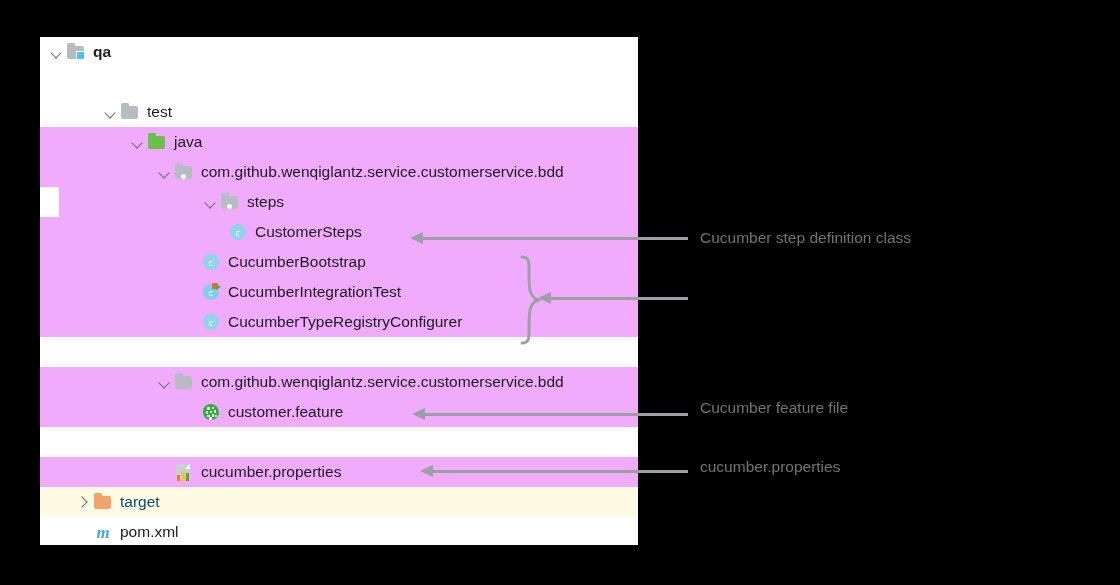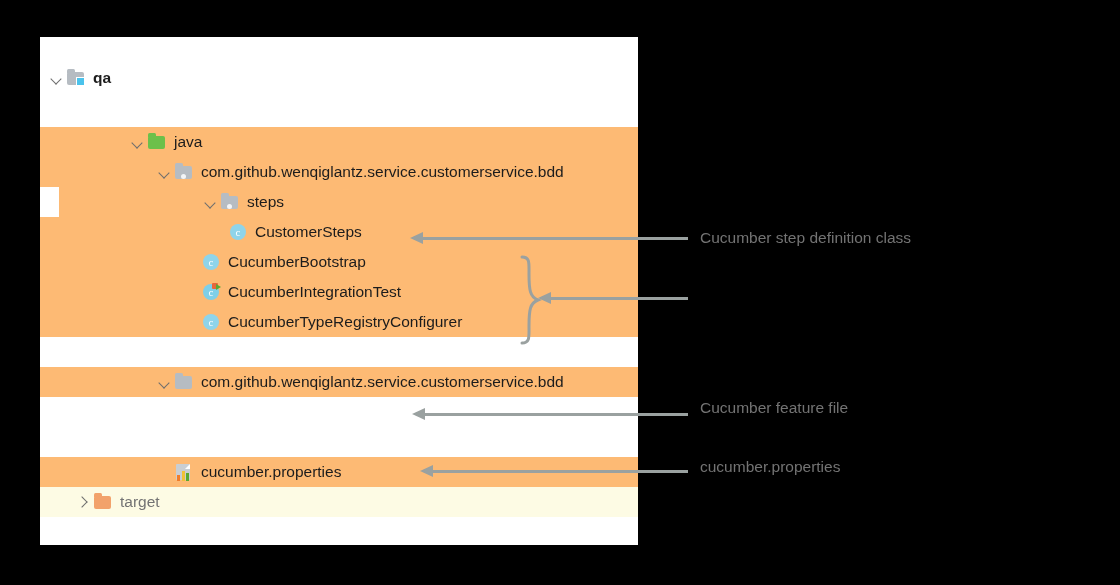--- a/index.html
+++ b/index.html
@@ -21,23 +21,23 @@
     overflow: hidden;
   }
   .row {
     position: absolute;
     left: 0; width: 598px; height: 30px;
     display: flex; align-items: center;
     font-size: 15.5px;
     color: #1c1c1c;
     white-space: nowrap;
   }
-  .row.green  { background: #fdba74; }
+  .row.green  { background: #f0abfc; }
   .row.yellow { background: #fdfbe4; }
-  .row.white  { background: #ffffff; margin-top: 26px; }
+  .row.white  { background: #ffffff; }
 
   .chev {
     width: 16px; height: 16px;
     flex: 0 0 16px;
     position: relative;
     margin-right: 2px;
   }
   .chev::before {
     content: "";
     position: absolute;
@@ -54,21 +54,21 @@
   .chev.none::before { display: none; }
 
   .ico {
     width: 20px; height: 20px;
     flex: 0 0 20px;
     margin-right: 7px;
     position: relative;
   }
   .lbl { line-height: 1; }
   .lbl.bold { font-weight: bold; }
-  .lbl.muted { color: #737373; }
+  .lbl.muted { color: #0c4a6e; }
 
   
   .folder, .folder-green, .folder-orange {
     position: absolute; left: 1px; top: 4px;
     width: 17px; height: 13px;
     border-radius: 1.5px 2px 2px 2px;
   }
   .folder { background: #b6bcc2; }
   .folder-green { background: #6cc04a; }
   .folder-orange { background: #f2a26b; }
@@ -308,20 +308,38 @@
         <span class="lbl">CucumberTypeRegistryConfigurer</span>
       </div>
       <div class="row green" style="top: 330px;">
         <div style="flex: 0 0 116px;"></div>
         <div class="chev "></div>
         <div class="ico">
           <div class="folder"></div>
         </div>
         <span class="lbl">com.github.wenqiglantz.service.customerservice.bdd</span>
       </div>
+      <div class="row green" style="top: 360px;">
+        <div style="flex: 0 0 143px;"></div>
+        <div class="chev none"></div>
+        <div class="ico">
+          <div class="cuke">
+            <i style="left:4px;top:3px"></i>
+            <i style="left:8.5px;top:2.5px"></i>
+            <i style="left:2.5px;top:7px"></i>
+            <i style="left:6.5px;top:6.5px"></i>
+            <i style="left:10.5px;top:6px"></i>
+            <i style="left:4px;top:10.5px"></i>
+            <i style="left:8.5px;top:10px"></i>
+            <i style="left:11.5px;top:10.5px"></i>
+            <i style="left:6px;top:13px"></i>
+          </div>
+        </div>
+        <span class="lbl">customer.feature</span>
+      </div>
       <div class="row green" style="top: 420px;">
         <div style="flex: 0 0 116px;"></div>
         <div class="chev none"></div>
         <div class="ico">
           <div class="doc"></div>
           <div class="bars">
             <i></i>
             <i></i>
             <i></i>
           </div>

